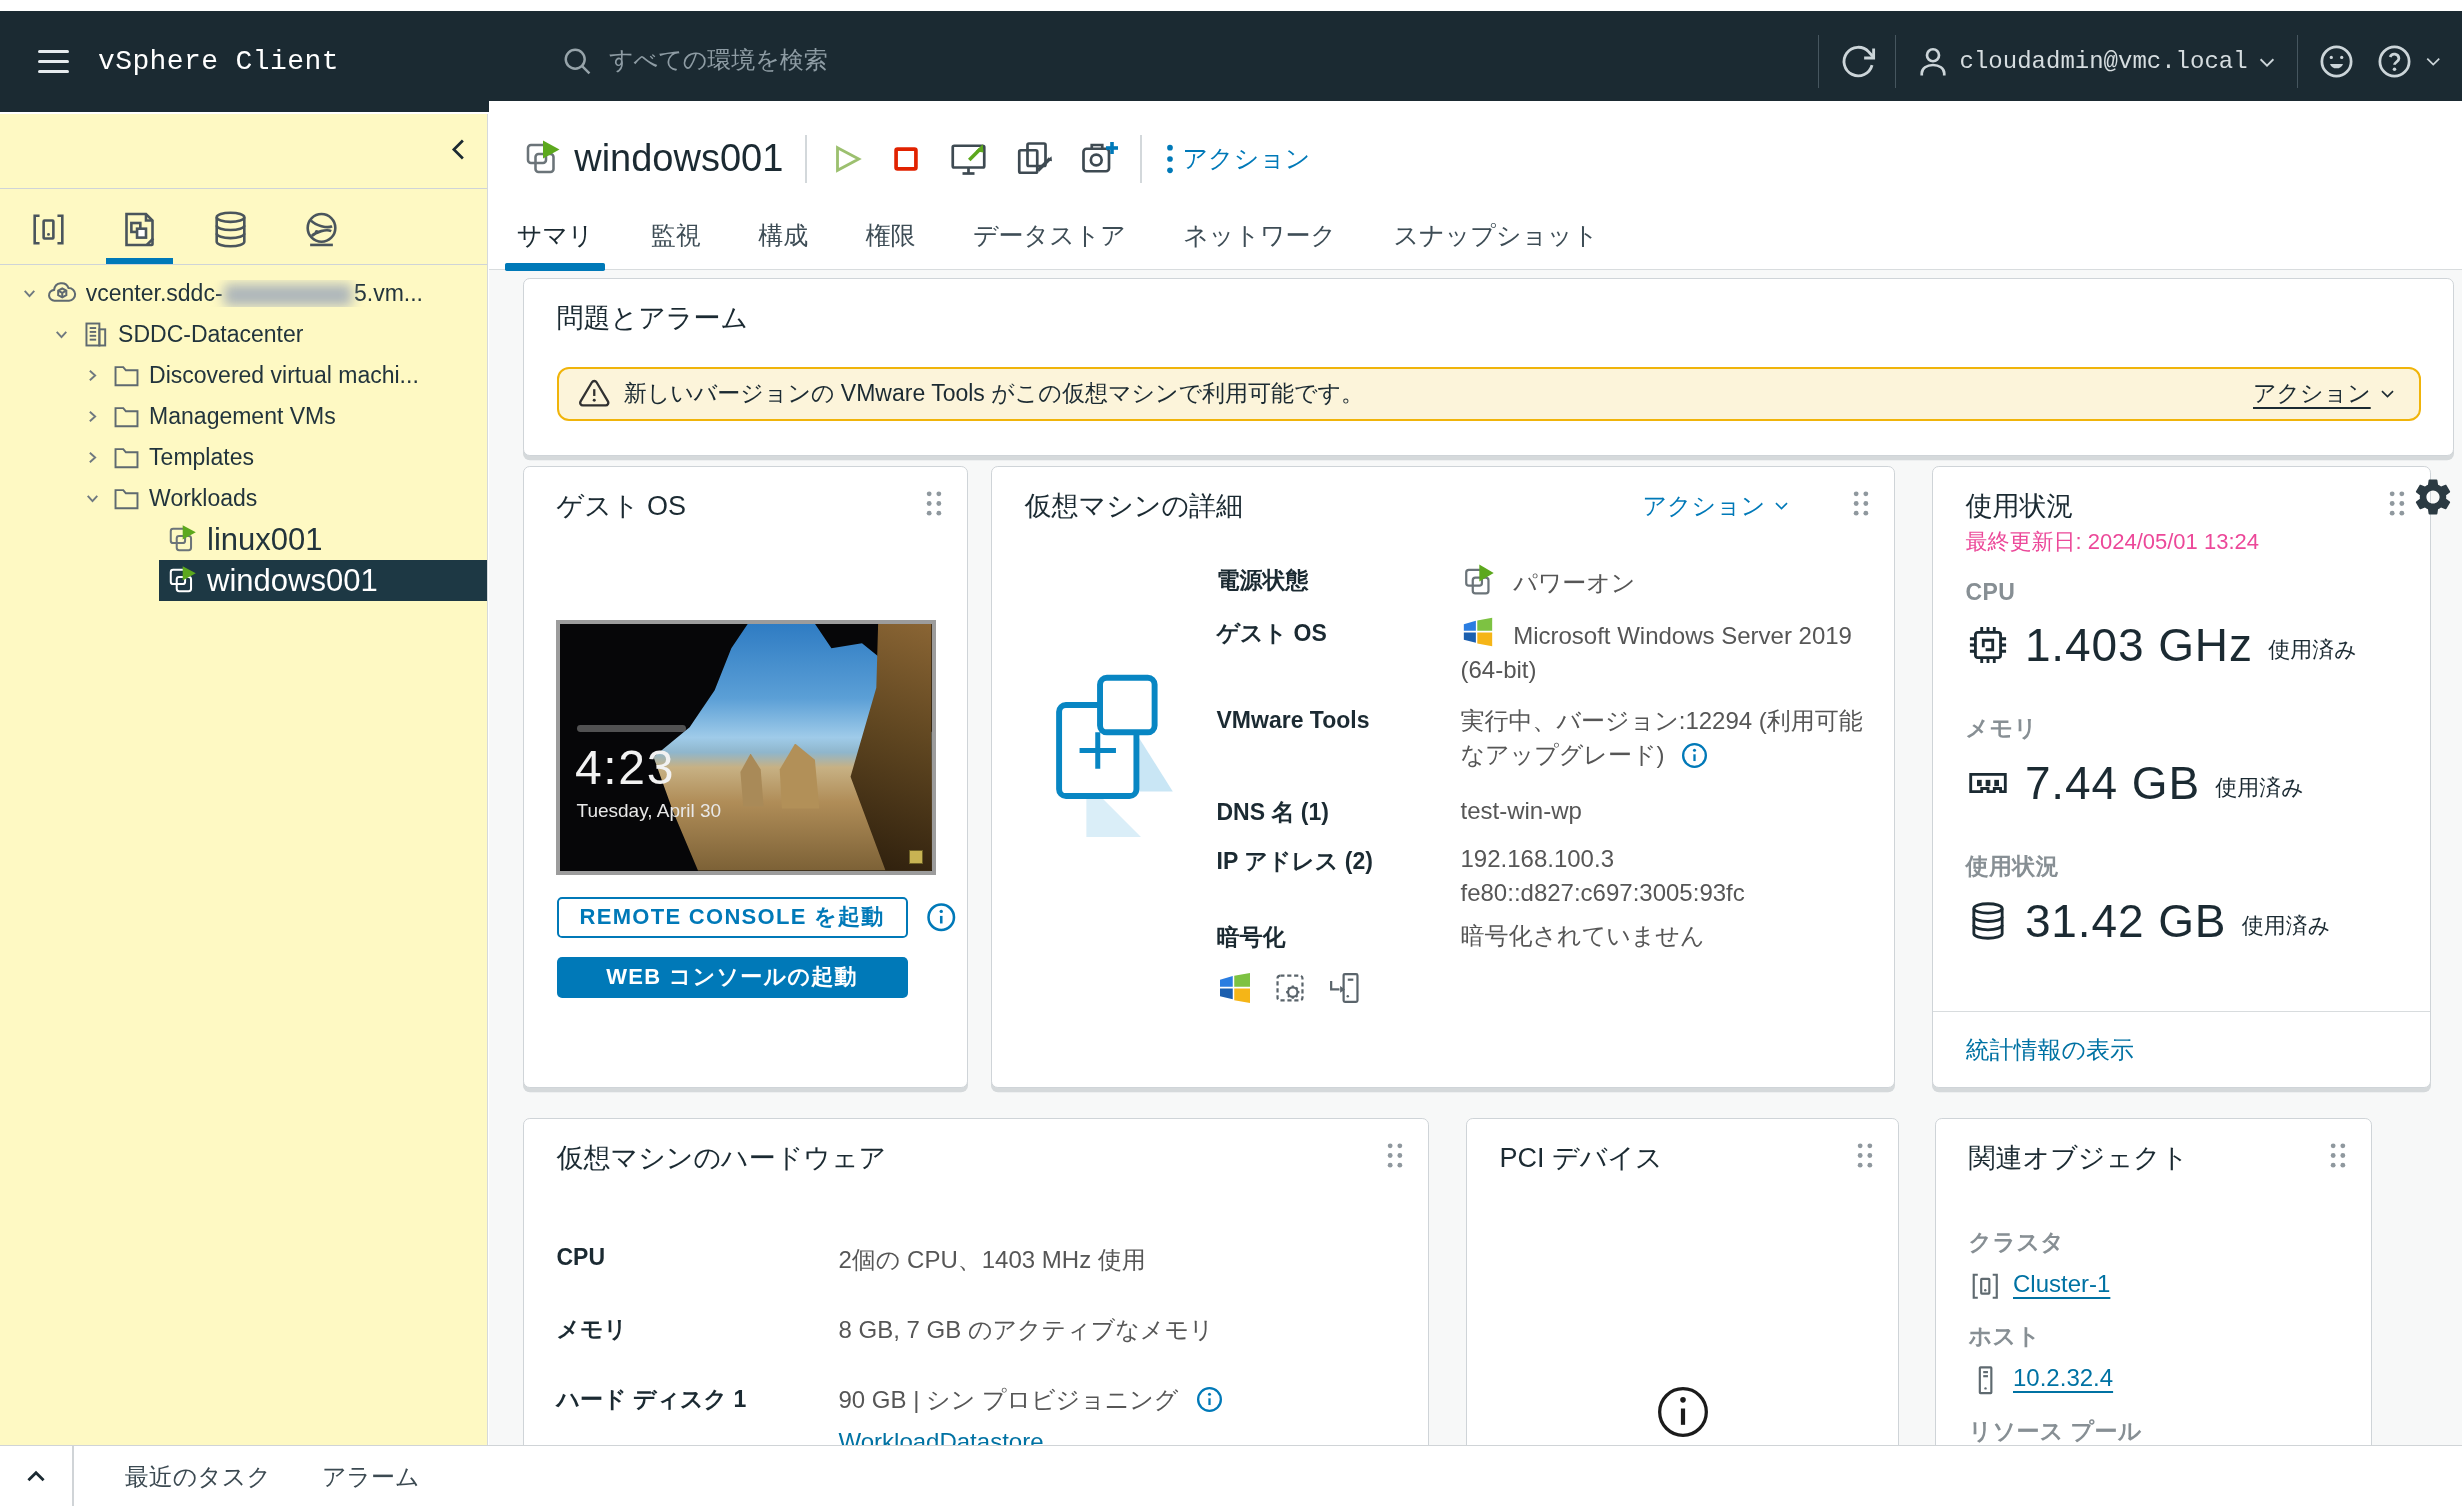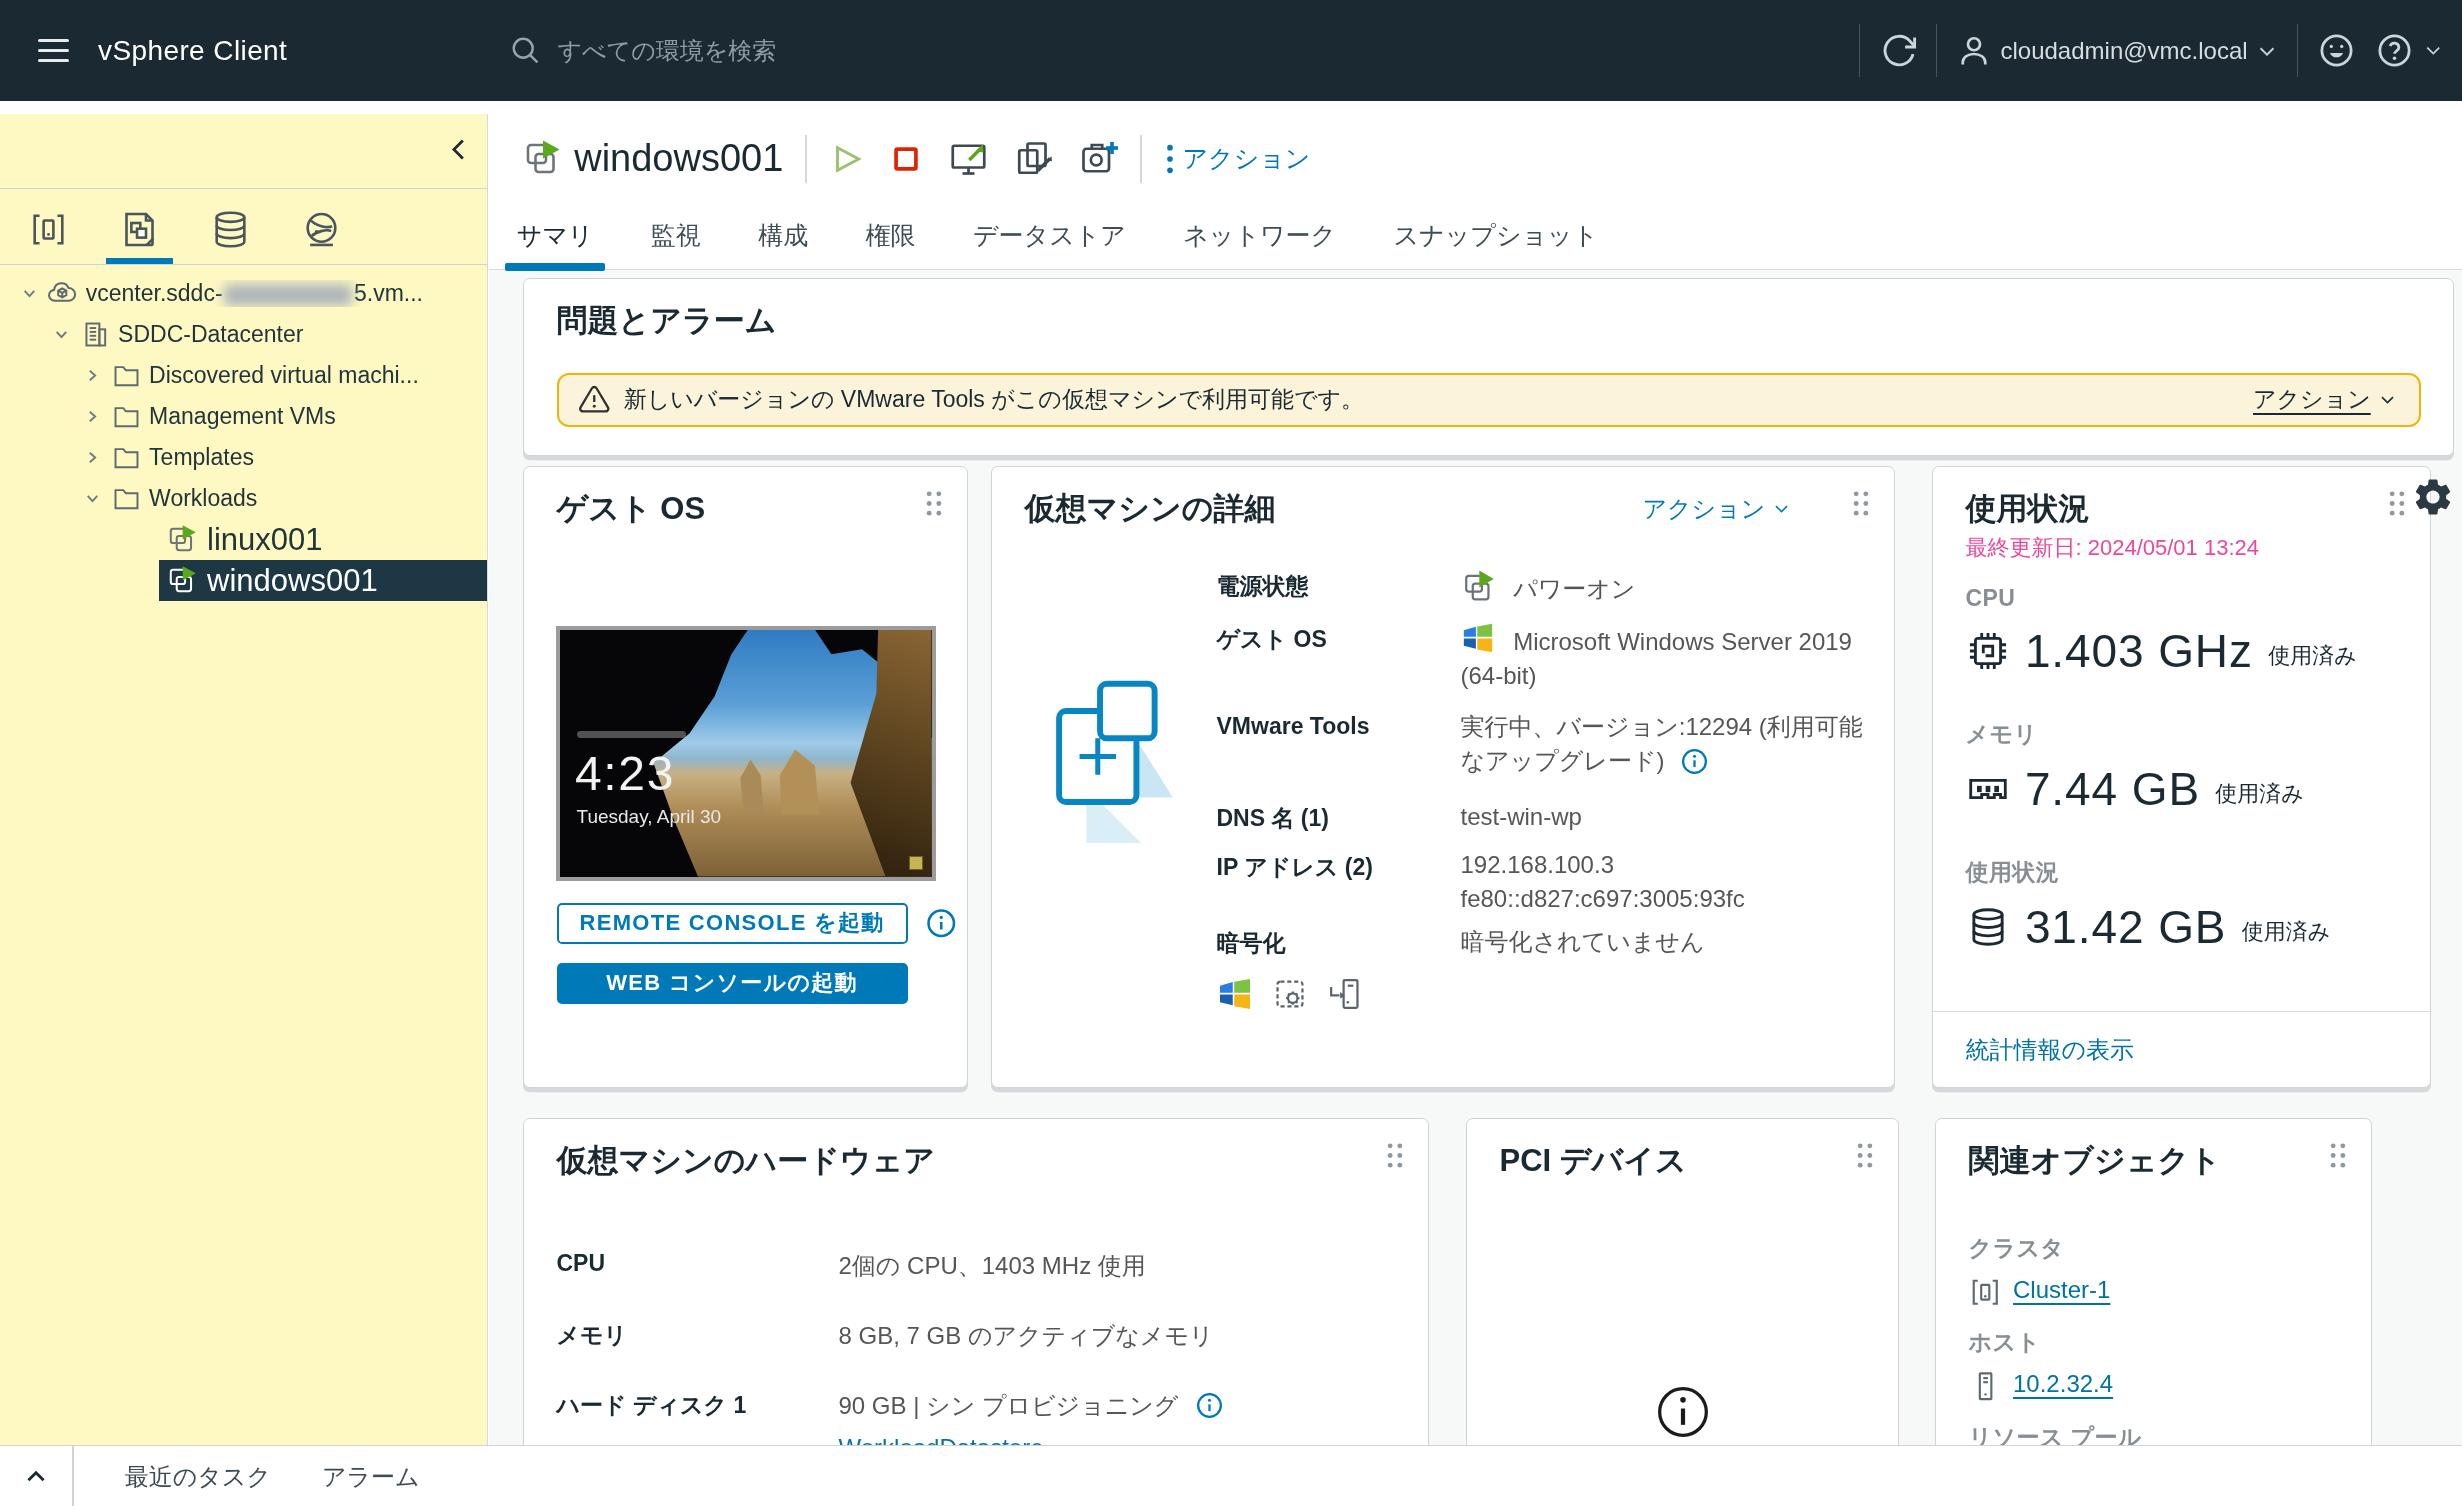--- a/index.html
+++ b/index.html
@@ -5,21 +5,21 @@
   html,body{margin:0;padding:0;}
   body{
     width:2462px;height:1506px;position:relative;overflow:hidden;
     font-family:"Liberation Sans","DejaVu Sans",sans-serif;
     background:#ffffff;color:#1b2a32;
     -webkit-font-smoothing:antialiased;
   }
   svg{display:block;}
 
   
-  .topbar{position:absolute;left:0;top:0;width:2462px;height:101px;background:#1b2a32;display:flex;align-items:center;}
+  .topbar{position:absolute;left:0;top:11px;width:2462px;height:101px;background:#1b2a32;display:flex;align-items:center;font-family:Liberation Mono, monospace;}
   .hamburger{margin-left:38px;width:38px;height:38px;display:flex;flex-direction:column;justify-content:center;gap:6.8px;cursor:pointer;}
   .hamburger span{display:block;width:31px;height:3.4px;background:#e6ebee;border-radius:1.7px;}
   .apptitle{margin-left:22px;font-size:28px;font-weight:500;color:#ffffff;letter-spacing:0.4px;white-space:nowrap;}
   .searchwrap{margin-left:222px;display:flex;align-items:center;gap:13.7px;flex:0 0 auto;}
   .searchwrap input{background:transparent;border:none;outline:none;color:#dfe6e9;font-size:24px;width:530px;font-family:inherit;}
   .searchwrap input::placeholder{color:#8e9ca4;}
   .topbar-right{position:absolute;right:19px;top:0;height:101px;display:flex;align-items:center;gap:19px;}
   .tb-sep{width:0.9px;height:53px;background:#46565f;}
   .tb-btn{display:flex;align-items:center;gap:8.5px;color:#ccd5d9;cursor:pointer;}
   .tb-user{font-size:24px;color:#d6dde0;}
@@ -53,21 +53,21 @@
   .vt-ic{cursor:pointer;display:flex;}
   .actions-link{display:flex;align-items:center;gap:6.8px;color:#0079b8;font-size:25px;cursor:pointer;}
 
   .tabs{position:absolute;left:0;top:115px;right:0;height:53px;border-bottom:1.7px solid #d8dcde;display:flex;align-items:flex-end;padding-left:26px;gap:54px;background:#ffffff;}
   .tab{font-size:25px;color:#3e4d56;padding:0 1.7px 17px 1.7px;position:relative;cursor:pointer;white-space:nowrap;}
   .tab.active{color:#1b2a32;}
   .tab.active::after{content:"";position:absolute;left:-10.3px;right:-10.3px;bottom:-1.7px;height:7.7px;background:#0079b8;border-radius:1.7px;}
 
   
   .card{position:absolute;background:#ffffff;border:1.7px solid #cfd4d8;border-radius:6.8px;box-shadow:0 4.3px 0 rgba(125,137,144,.28);box-sizing:border-box;}
-  .card-title{font-size:31px;color:#1b2a32;font-weight:700;}
+  .card-title{font-size:27px;color:#1b2a32;font-weight:400;}
   .handle{position:absolute;top:22px;right:22px;cursor:grab;}
   .glabel{font-size:23px;font-weight:700;color:#878f94;letter-spacing:0.4px;}
   .blue-link{color:#0072a3;cursor:pointer;}
 
   
   .alarm-box{display:flex;align-items:center;height:50px;border:2.6px solid #f0b40a;background:#fcf4da;border-radius:12px;margin-top:31px;}
   .alarm-text{font-size:23px;color:#1b2a32;margin-left:13.7px;}
   .alarm-action{margin-left:auto;margin-right:22px;display:flex;align-items:center;gap:6.8px;font-size:23px;color:#1b2a32;cursor:pointer;}
   .alarm-action .al{text-decoration:underline;text-underline-offset:6px;}
 

